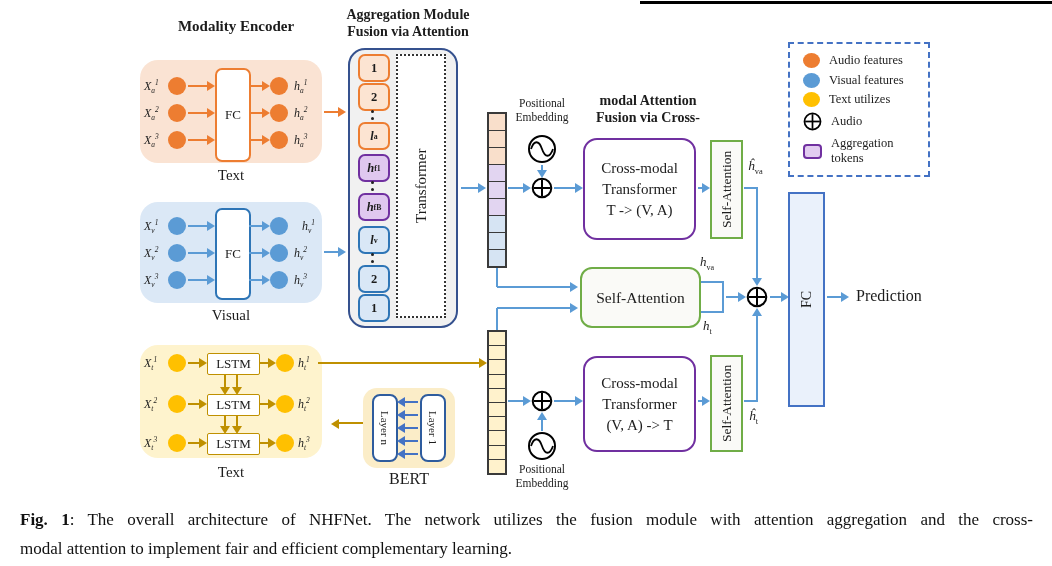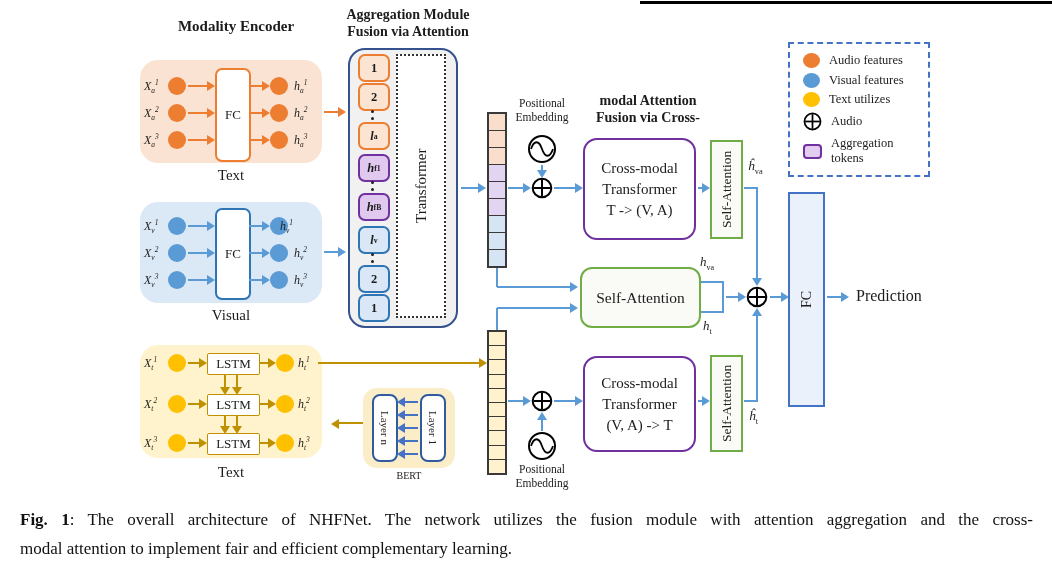--- a/index.html
+++ b/index.html
@@ -122,21 +122,21 @@
   <div class="rowlab" style="left:144px;top:218px;"><i>X</i><sub>v</sub><sup>1</sup></div>
   <div class="rowlab" style="left:144px;top:245px;"><i>X</i><sub>v</sub><sup>2</sup></div>
   <div class="rowlab" style="left:144px;top:272px;"><i>X</i><sub>v</sub><sup>3</sup></div>
   <div class="node n-v" style="left:168px;top:217px;"></div>
   <div class="node n-v" style="left:168px;top:244px;"></div>
   <div class="node n-v" style="left:168px;top:271px;"></div>
   <div class="fcbox fc-v" style="left:215px;top:208px;width:32px;height:88px;">FC</div>
   <div class="node n-v" style="left:270px;top:217px;"></div>
   <div class="node n-v" style="left:270px;top:244px;"></div>
   <div class="node n-v" style="left:270px;top:271px;"></div>
-  <div class="rowlab" style="left:280px;top:218px;"><i>h</i><sub>v</sub><sup>1</sup></div>
+  <div class="rowlab" style="left:302px;top:218px;"><i>h</i><sub>v</sub><sup>1</sup></div>
   <div class="rowlab" style="left:294px;top:245px;"><i>h</i><sub>v</sub><sup>2</sup></div>
   <div class="rowlab" style="left:294px;top:272px;"><i>h</i><sub>v</sub><sup>3</sup></div>
   <div class="caption-mod" style="left:140px;top:307px;width:182px;">Visual</div>
 
   <div class="ln" style="left:188px;top:225px;width:19px;height:2px;"></div>
     <div class="ah r" style="left:207px;top:221px;"></div>
   <div class="ln" style="left:188px;top:252px;width:19px;height:2px;"></div>
     <div class="ah r" style="left:207px;top:248px;"></div>
   <div class="ln" style="left:188px;top:279px;width:19px;height:2px;"></div>
     <div class="ah r" style="left:207px;top:275px;"></div>
@@ -205,21 +205,21 @@
   <div class="ln bd" style="left:405px;top:401px;width:13px;height:2px;"></div>
     <div class="ah l bd" style="left:397px;top:397px;"></div>
   <div class="ln bd" style="left:405px;top:414px;width:13px;height:2px;"></div>
     <div class="ah l bd" style="left:397px;top:410px;"></div>
   <div class="ln bd" style="left:405px;top:427px;width:13px;height:2px;"></div>
     <div class="ah l bd" style="left:397px;top:423px;"></div>
   <div class="ln bd" style="left:405px;top:440px;width:13px;height:2px;"></div>
     <div class="ah l bd" style="left:397px;top:436px;"></div>
   <div class="ln bd" style="left:405px;top:453px;width:13px;height:2px;"></div>
     <div class="ah l bd" style="left:397px;top:449px;"></div>
-  <div class="caption-mod" style="left:363px;top:470px;width:92px;font-size:10px;">BERT</div>
+  <div class="caption-mod" style="left:363px;top:470px;width:92px;font-size:16px;">BERT</div>
 
   <div class="aggrect" style="left:348px;top:48px;width:110px;height:280px;box-sizing:border-box;"></div>
   <div class="tok tk-a" style="top:54px;">1</div>
   <div class="tok tk-a" style="top:83px;">2</div>
   <div class="vdots" style="top:110px;">
       <span></span>
       <span></span>
     </div>
   <div class="tok tk-a" style="top:122px;">
       <i>l</i>

